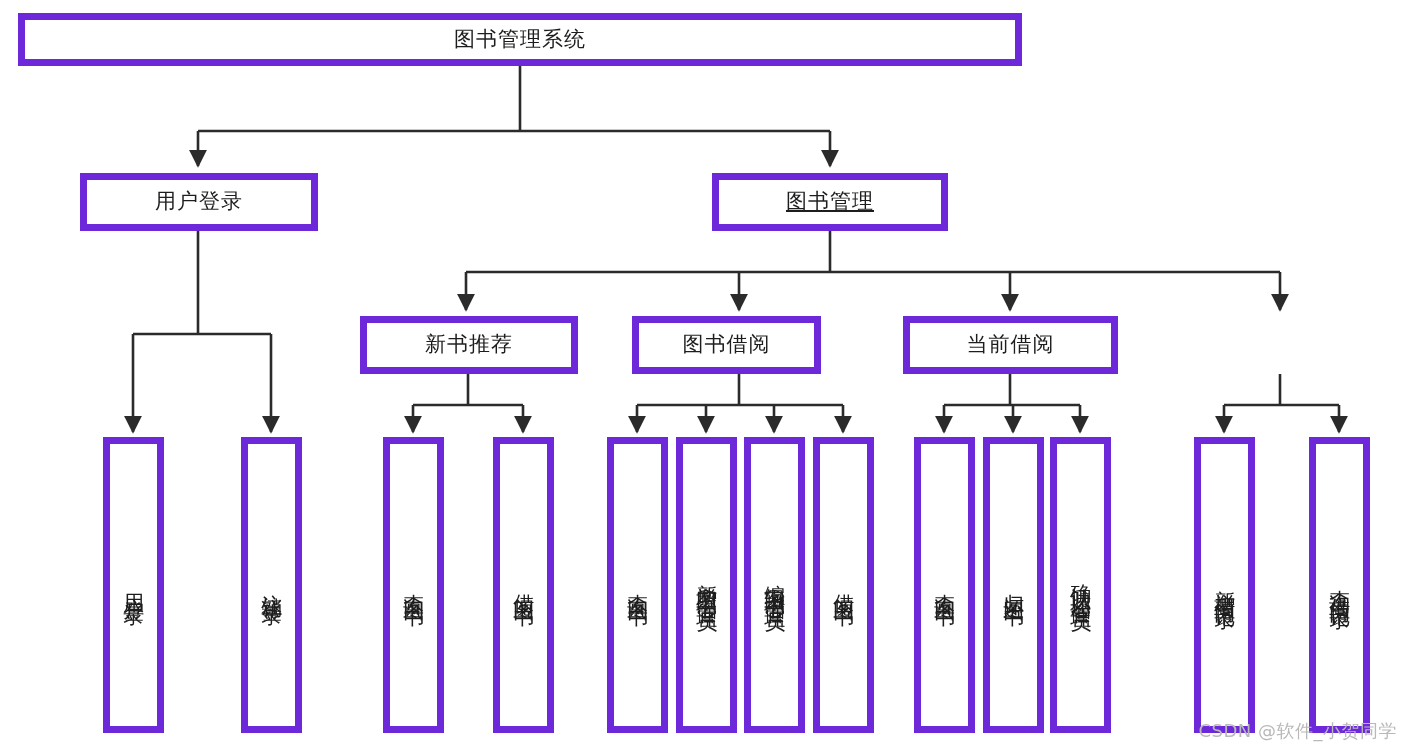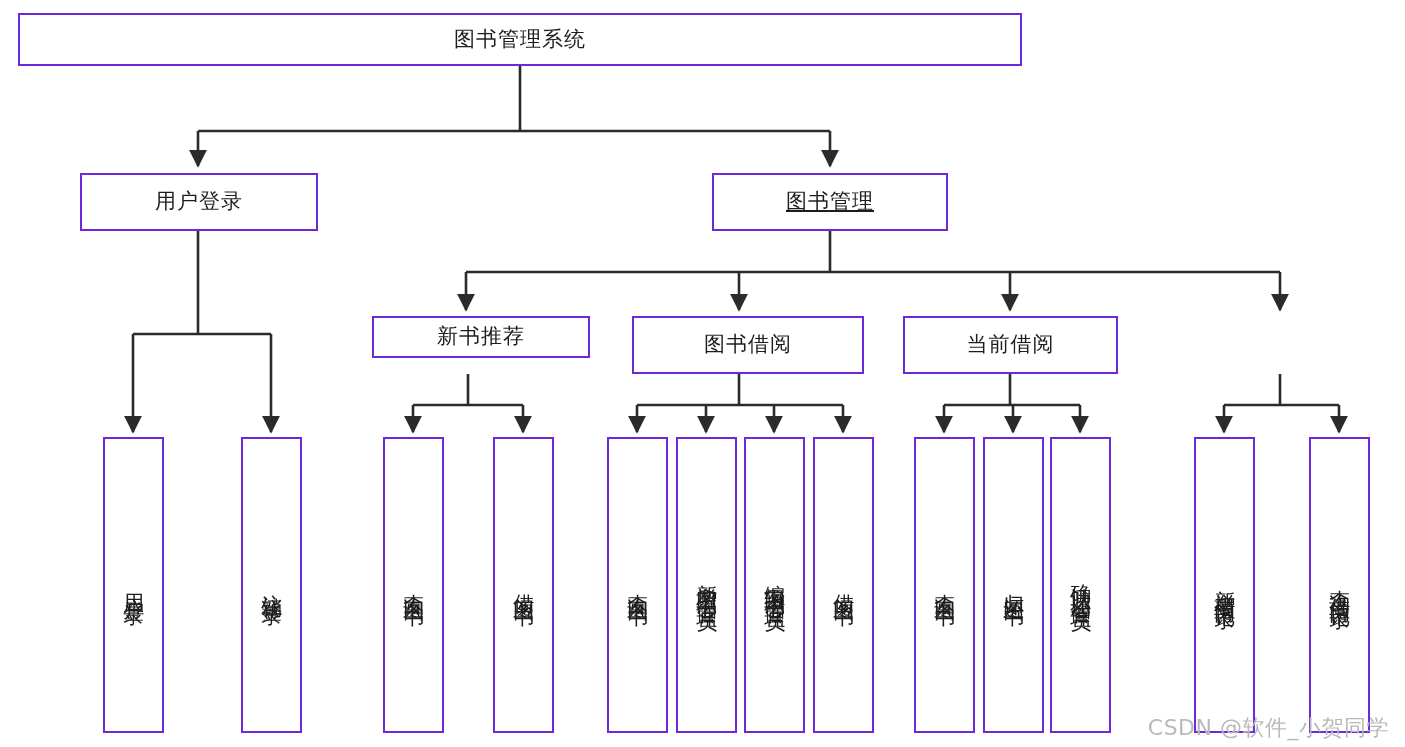--- a/index.html
+++ b/index.html
@@ -17,21 +17,21 @@
   #wires{
     position:absolute;
     left:0;top:0;
     width:1405px;height:747px;
     pointer-events:none;
   }
   .node{
     position:absolute;
     box-sizing:border-box;
     background:#ffffff;
-    border:2px solid #6d28d9;
+    border:7px solid #6d28d9;
     display:flex;
     align-items:center;
     justify-content:center;
     color:#1d1d1d;
     z-index:2;
   }
   .node.horiz{
     font-size:21px;
     letter-spacing:1px;
     line-height:1.2;
@@ -45,23 +45,23 @@
     padding:6px 0;
     white-space:nowrap;
   }
   .node.vert .vtext{
     writing-mode:vertical-rl;
     text-orientation:upright;
     display:block;
   }
   #watermark{
     position:absolute;
-    right:16px;
+    right:8px;
     bottom:4px;
-    font-size:22px;
+    font-size:18px;
     color:#b9b9b9;
     letter-spacing:0.5px;
     z-index:5;
     white-space:nowrap;
   }
 </style>
 </head>
 <body>
 
 <div id="canvas">
@@ -123,24 +123,24 @@
     <span>图书管理系统</span>
   </div>
 
   <div class="node horiz" style="left:80px;top:173px;width:238px;height:58px;">
     <span>用户登录</span>
   </div>
   <div class="node horiz" style="left:712px;top:173px;width:236px;height:58px;text-decoration:underline;">
     <span>图书管理</span>
   </div>
 
-  <div class="node horiz" style="left:372px;top:316px;width:218px;height:42px;">
+  <div class="node horiz" style="left:360px;top:316px;width:218px;height:58px;">
     <span>新书推荐</span>
   </div>
-  <div class="node horiz" style="left:632px;top:316px;width:232px;height:58px;">
+  <div class="node horiz" style="left:632px;top:316px;width:189px;height:58px;">
     <span>图书借阅</span>
   </div>
   <div class="node horiz" style="left:903px;top:316px;width:215px;height:58px;align-items:center;">
     <span>当前借阅</span>
   </div>
 
   <div class="node vert" style="left:103px;top:437px;width:61px;height:296px;">
     <span class="vtext">用户登录</span>
   </div>
   <div class="node vert" style="left:241px;top:437px;width:61px;height:296px;">

